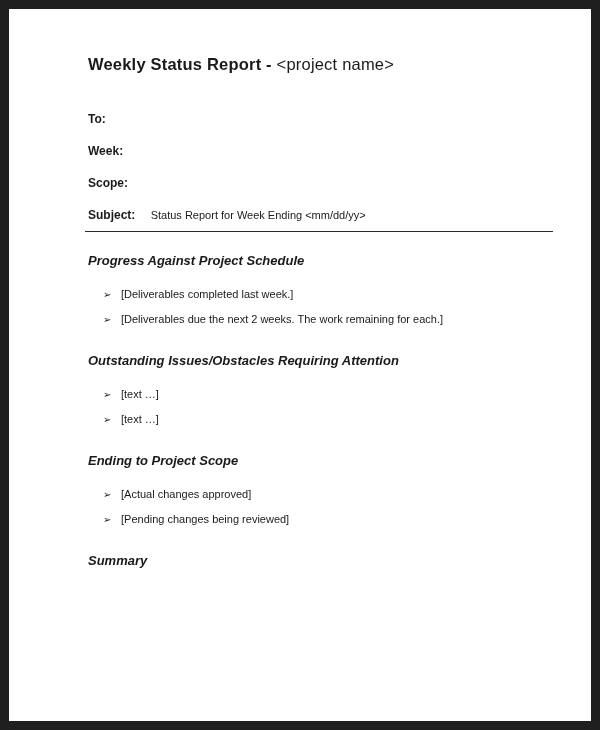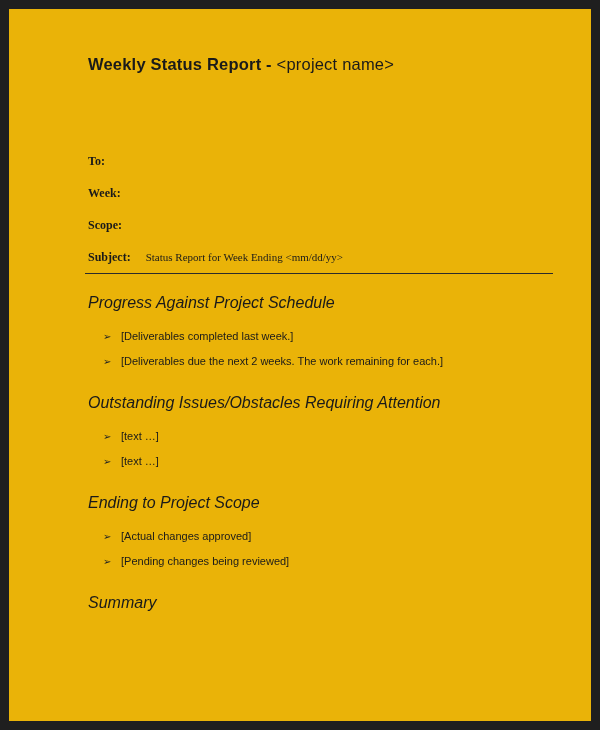--- a/index.html
+++ b/index.html
@@ -8,55 +8,55 @@
     font-family: "Liberation Sans", sans-serif;
     background: #ffffff;
   }
   .frame {
     width: 600px; height: 730px;
     background: #1f1f1f;
     padding: 9px;
   }
   .page {
     width: 100%; height: 100%;
-    background: #eab308;
+    background: #ffffff;
     color: #1a1a1a;
     padding: 46px 38px 0 79px;
     overflow: hidden;
   }
   .title {
     font-size: 16.5px;
     font-weight: bold;
     letter-spacing: 0.2px;
     white-space: nowrap;
   }
   .title .placeholder { font-weight: 400; }
-  .fields { margin-top: 80px; font-family: Liberation Serif, serif; }
+  .fields { margin-top: 38px; }
   .field-row {
     font-size: 12px;
     font-weight: bold;
     line-height: 14px;
     margin-bottom: 18px;
     white-space: nowrap;
   }
   .field-row .value {
     font-weight: normal;
     margin-left: 12px;
     font-size: 11px;
   }
   .subject-row { margin-bottom: 0; }
   .rule {
     border-bottom: 1.5px solid #2b2b2b;
     margin-top: 9px;
     margin-left: -3px;
   }
   section h2 {
-    font-size: 16px;
+    font-size: 13px;
     font-style: italic;
-    font-weight: normal;
+    font-weight: bold;
     line-height: 17px;
     margin-top: 25px;
     margin-bottom: 18px;
     white-space: nowrap;
   }
   section.first h2 { margin-top: 20px; }
   .bullet {
     display: flex;
     align-items: baseline;
     margin-left: 15px;

